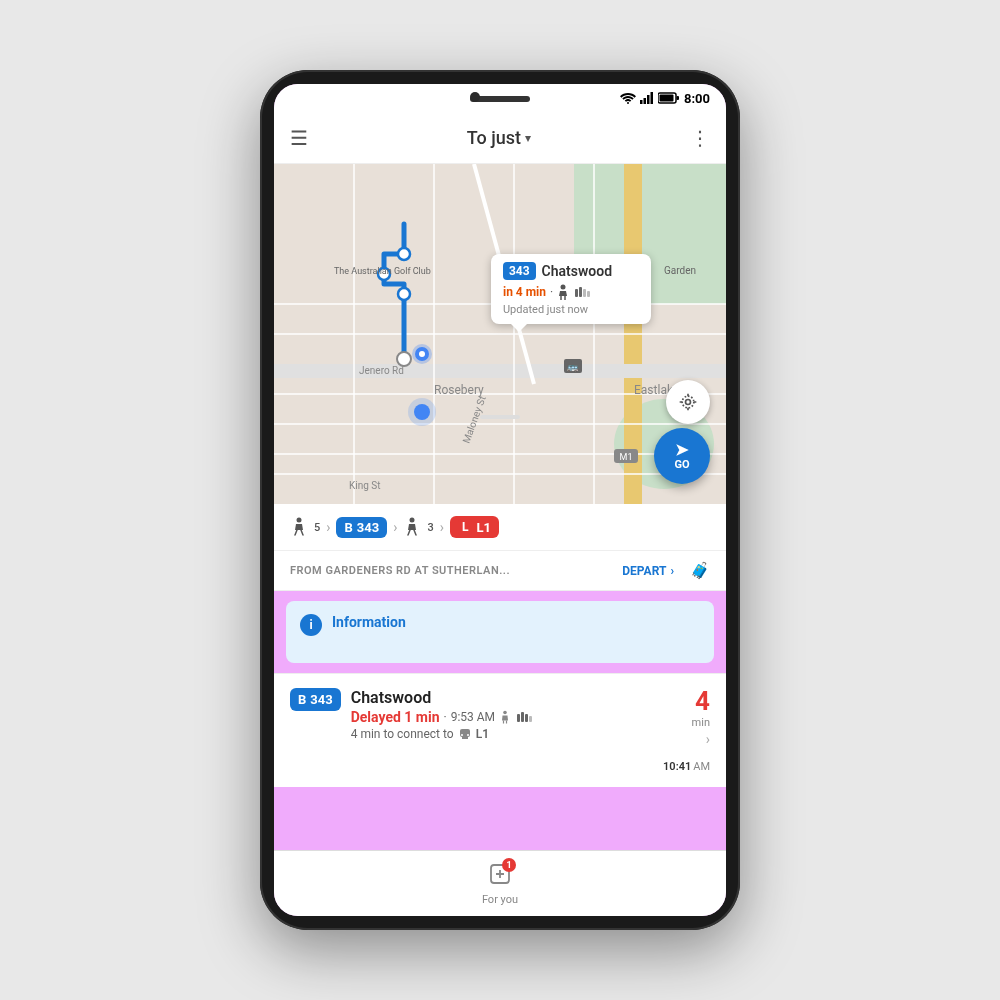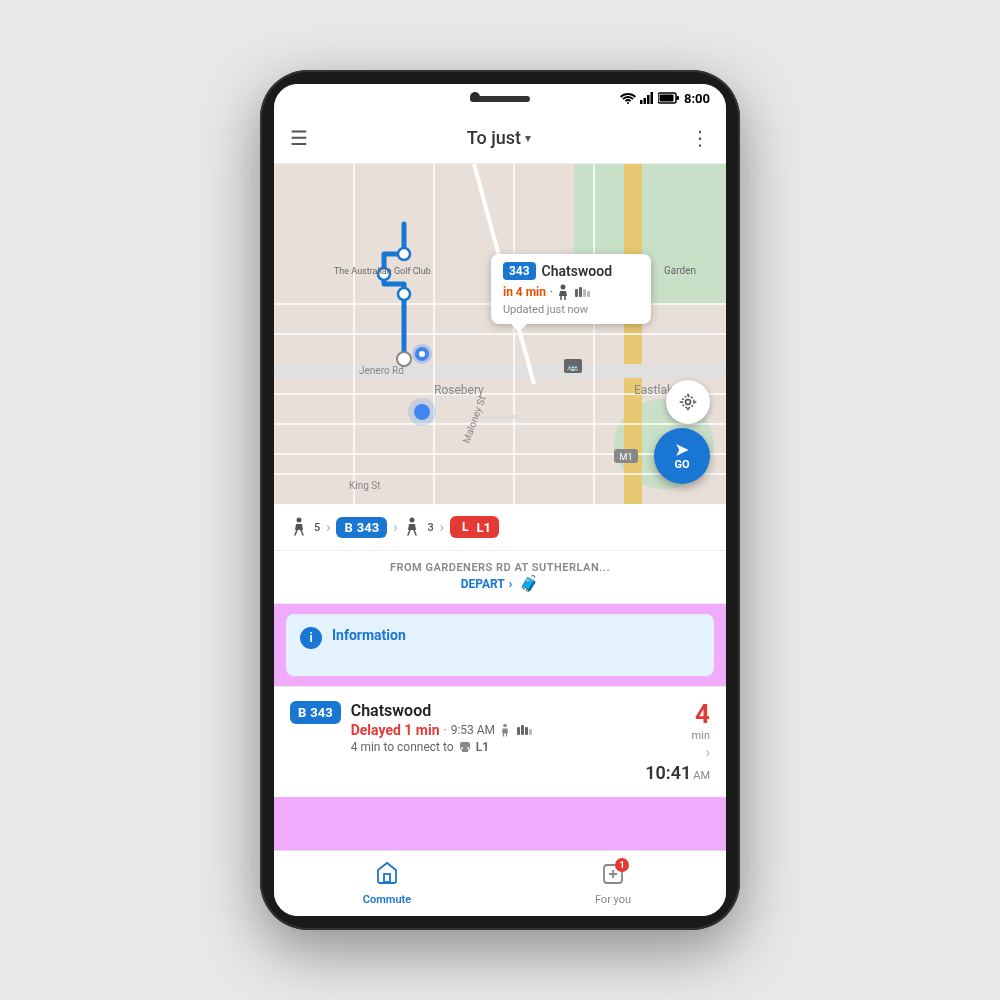--- a/index.html
+++ b/index.html
@@ -292,21 +292,20 @@
 
     
     .from-bar {
       background: #fff;
       padding: 10px 16px;
       display: flex;
       align-items: center;
       justify-content: space-between;
       border-bottom: 1px solid #eee;
       flex-shrink: 0;
-      flex-direction: column;
     }
 
     .from-text {
       font-size: 11px;
       font-weight: 600;
       color: #888;
       letter-spacing: 0.5px;
       text-transform: uppercase;
     }
 
@@ -442,23 +441,24 @@
       font-size: 11px;
       color: #888;
     }
 
     .arrival-arrow {
       color: #aaa;
       font-size: 14px;
     }
 
     .arrival-time {
-      font-size: 18px;
+      font-size: 11px;
       font-weight: 600;
       color: #333;
+      margin-top: 11px;
     }
 
     .arrival-ampm {
       font-size: 11px;
       color: #888;
     }
 
     
     .bottom-nav {
       background: #fff;
@@ -706,21 +706,21 @@
       <span class="chevron-right">›</span>
 
       <div class="train-badge">
         <span class="l-badge">L</span>
         <span>L1</span>
       </div>
     </div>
 
     <div class="from-bar">
       <span class="from-text">FROM GARDENERS RD AT SUTHERLAN...</span>
-      <div style="display:flex;gap:7px;">
+      <div style="display:flex;gap:16px;">
         <div class="depart-btn">
           <span>DEPART</span>
           <span>›</span>
         </div>
         <span class="bag-icon">🧳</span>
       </div>
     </div>
 
     <div class="info-card">
       <div class="info-circle">i</div>
@@ -772,29 +772,20 @@
         <div style="display:flex;align-items:baseline;gap:2px;">
           <span class="arrival-time">10:41</span>
           <span class="arrival-ampm">AM</span>
         </div>
       </div>
     </div>
 
     <div class="bottom-nav">
 
 
-      <div class="nav-item">
-        <span class="nav-icon active">
-          <svg width="24" height="24" viewBox="0 0 24 24" fill="none" stroke="#1976d2" stroke-width="1.8">
-            <path d="M3 9l9-7 9 7v11a2 2 0 01-2 2H5a2 2 0 01-2-2V9z"></path>
-            <rect x="9" y="13" width="6" height="8"></rect>
-          </svg>
-        </span>
-        <span class="nav-label active">Commute</span>
-      </div>
 
       <div class="nav-item">
         <div class="nav-icon-wrapper">
           <svg width="24" height="24" viewBox="0 0 24 24" fill="none" stroke="#888" stroke-width="1.8">
             <rect x="3" y="3" width="18" height="18" rx="3"></rect>
             <line x1="12" y1="8" x2="12" y2="16"></line>
             <line x1="8" y1="12" x2="16" y2="12"></line>
           </svg>
           <div class="nav-badge">1</div>
         </div>

